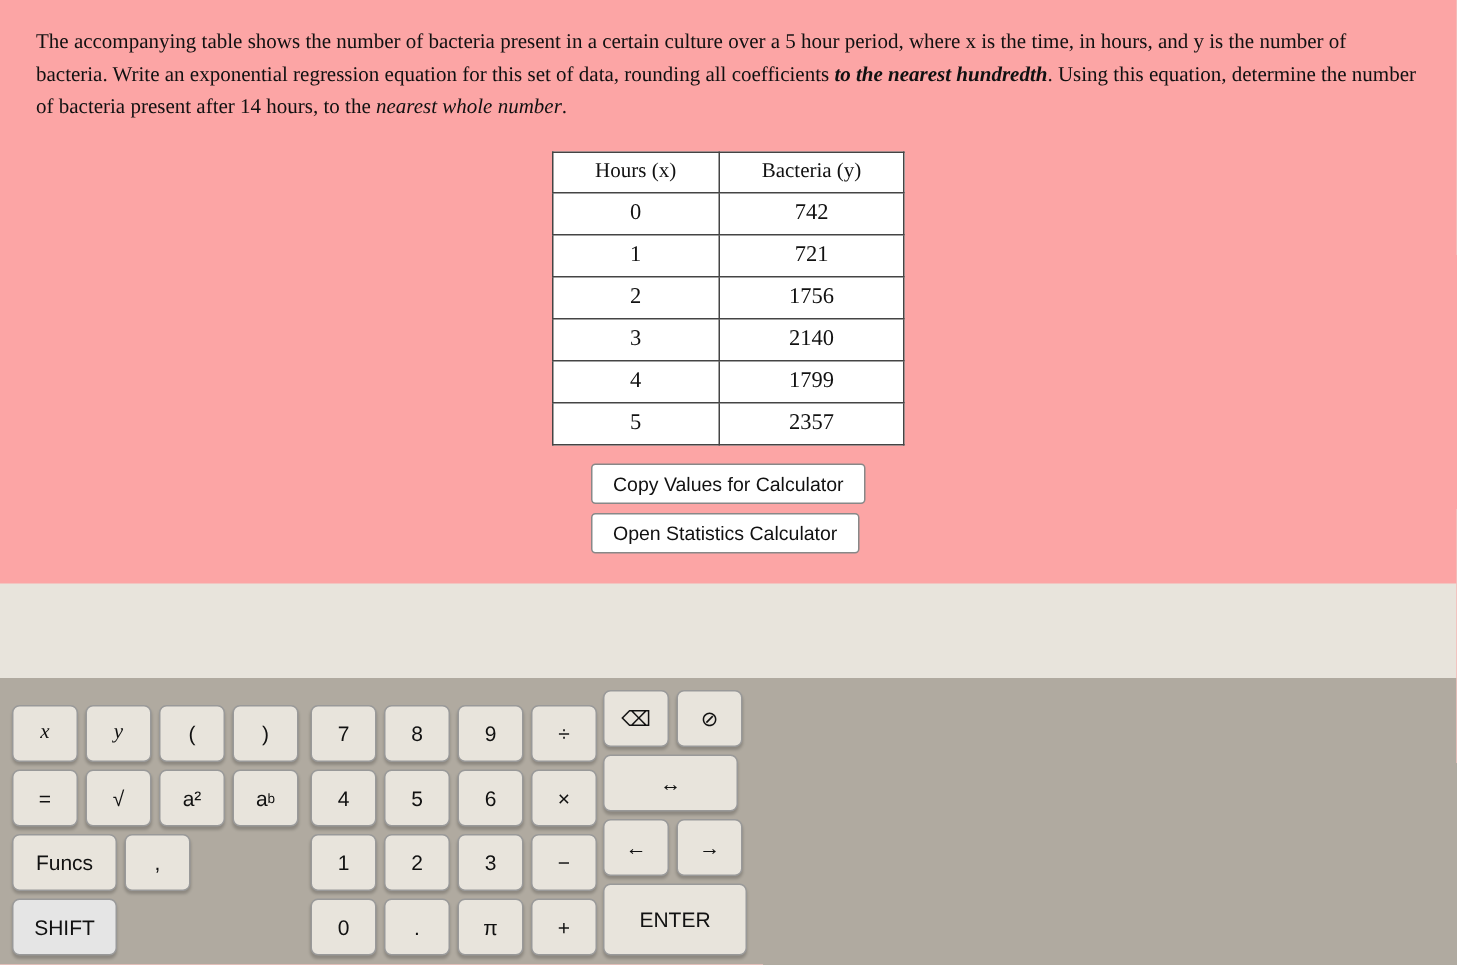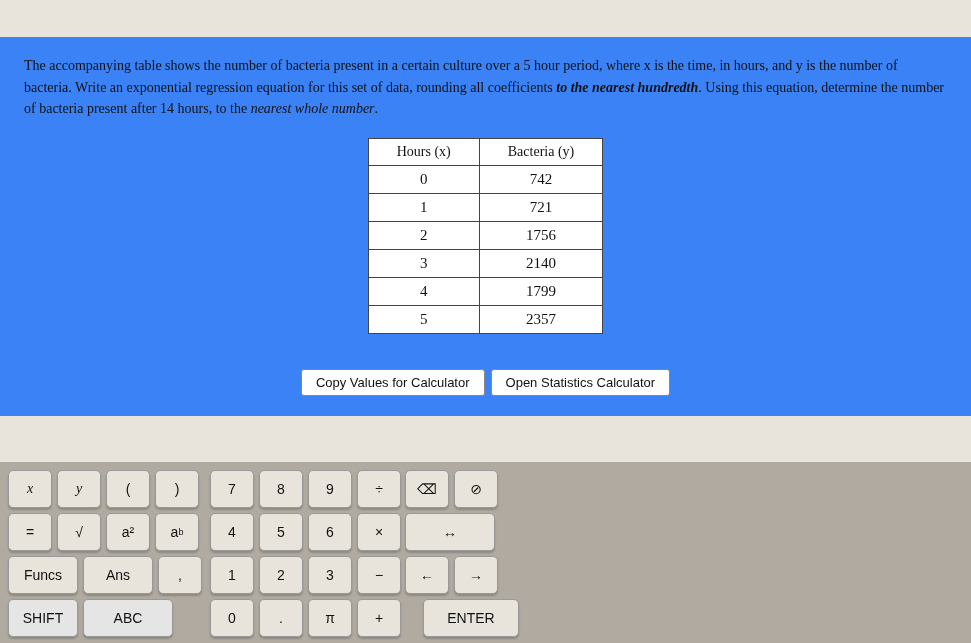--- a/index.html
+++ b/index.html
@@ -7,22 +7,21 @@
       font-family: 'Times New Roman', Times, serif;
       background: #e8e4dc;
       width: 971px;
       height: 643px;
       overflow: hidden;
       position: relative;
     }
 
     .main-content {
       padding: 18px 24px 10px 24px;
-      background: #3b82f6;
-      margin-top: 37px;
+      background: #fca5a5;
     }
 
     .problem-text {
       font-size: 14px;
       line-height: 1.55;
       color: #111;
       margin-bottom: 18px;
       max-width: 940px;
     }
     .problem-text em {
@@ -31,21 +30,20 @@
     }
     .problem-text .italic-only {
       font-style: italic;
     }
 
     .table-area {
       display: flex;
       flex-direction: column;
       align-items: center;
       margin-bottom: 10px;
-      gap: 23px;
     }
 
     .data-table {
       border-collapse: collapse;
       margin-left: 0;
       background: #fff;
       margin-bottom: 12px;
     }
     .data-table th, .data-table td {
       border: 1px solid #444;
@@ -55,21 +53,21 @@
       color: #111;
     }
     .data-table th {
       font-weight: normal;
       background: #fff;
       font-size: 14px;
     }
 
     .button-area {
       display: flex;
-      flex-direction: row;
+      flex-direction: column;
       align-items: flex-start;
       gap: 6px;
       margin-left: 0;
     }
 
     .calc-button {
       background: #fff;
       border: 1px solid #888;
       border-radius: 3px;
       padding: 5px 14px;
@@ -144,30 +142,29 @@
     .right-row {
       display: flex;
       gap: 5px;
     }
 
     .enter-key {
       background: #e8e4dc;
       border: 1px solid #999;
       border-radius: 5px;
       min-width: 96px;
-      height: 38px;
+      height: 48px;
       display: flex;
       align-items: center;
       justify-content: center;
       font-size: 14px;
       cursor: pointer;
       color: #111;
       font-family: Arial, sans-serif;
       box-shadow: 0 2px 2px rgba(0,0,0,0.2);
-      margin-left: 18px;
     }
 
     .keyboard-main {
       display: flex;
       align-items: flex-end;
     }
 
     .left-keys {
       display: flex;
       flex-direction: column;
@@ -243,26 +240,24 @@
         <div class="key">)</div>
       </div>
       <div class="keyboard-row">
         <div class="key">=</div>
         <div class="key">√</div>
         <div class="key">a²</div>
         <div class="key">a<sup>b</sup></div>
       </div>
       <div class="keyboard-row">
         <div class="key wide">Funcs</div>
-        <div class="key wide">Ans</div>
         <div class="key">,</div>
       </div>
       <div class="keyboard-row">
         <div class="key wide gray-key">SHIFT</div>
-        <div class="key xwide gray-key">ABC</div>
       </div>
     </div>
 
     <div class="numpad">
       <div class="key">7</div>
       <div class="key">8</div>
       <div class="key">9</div>
       <div class="key">÷</div>
 
       <div class="key">4</div>

